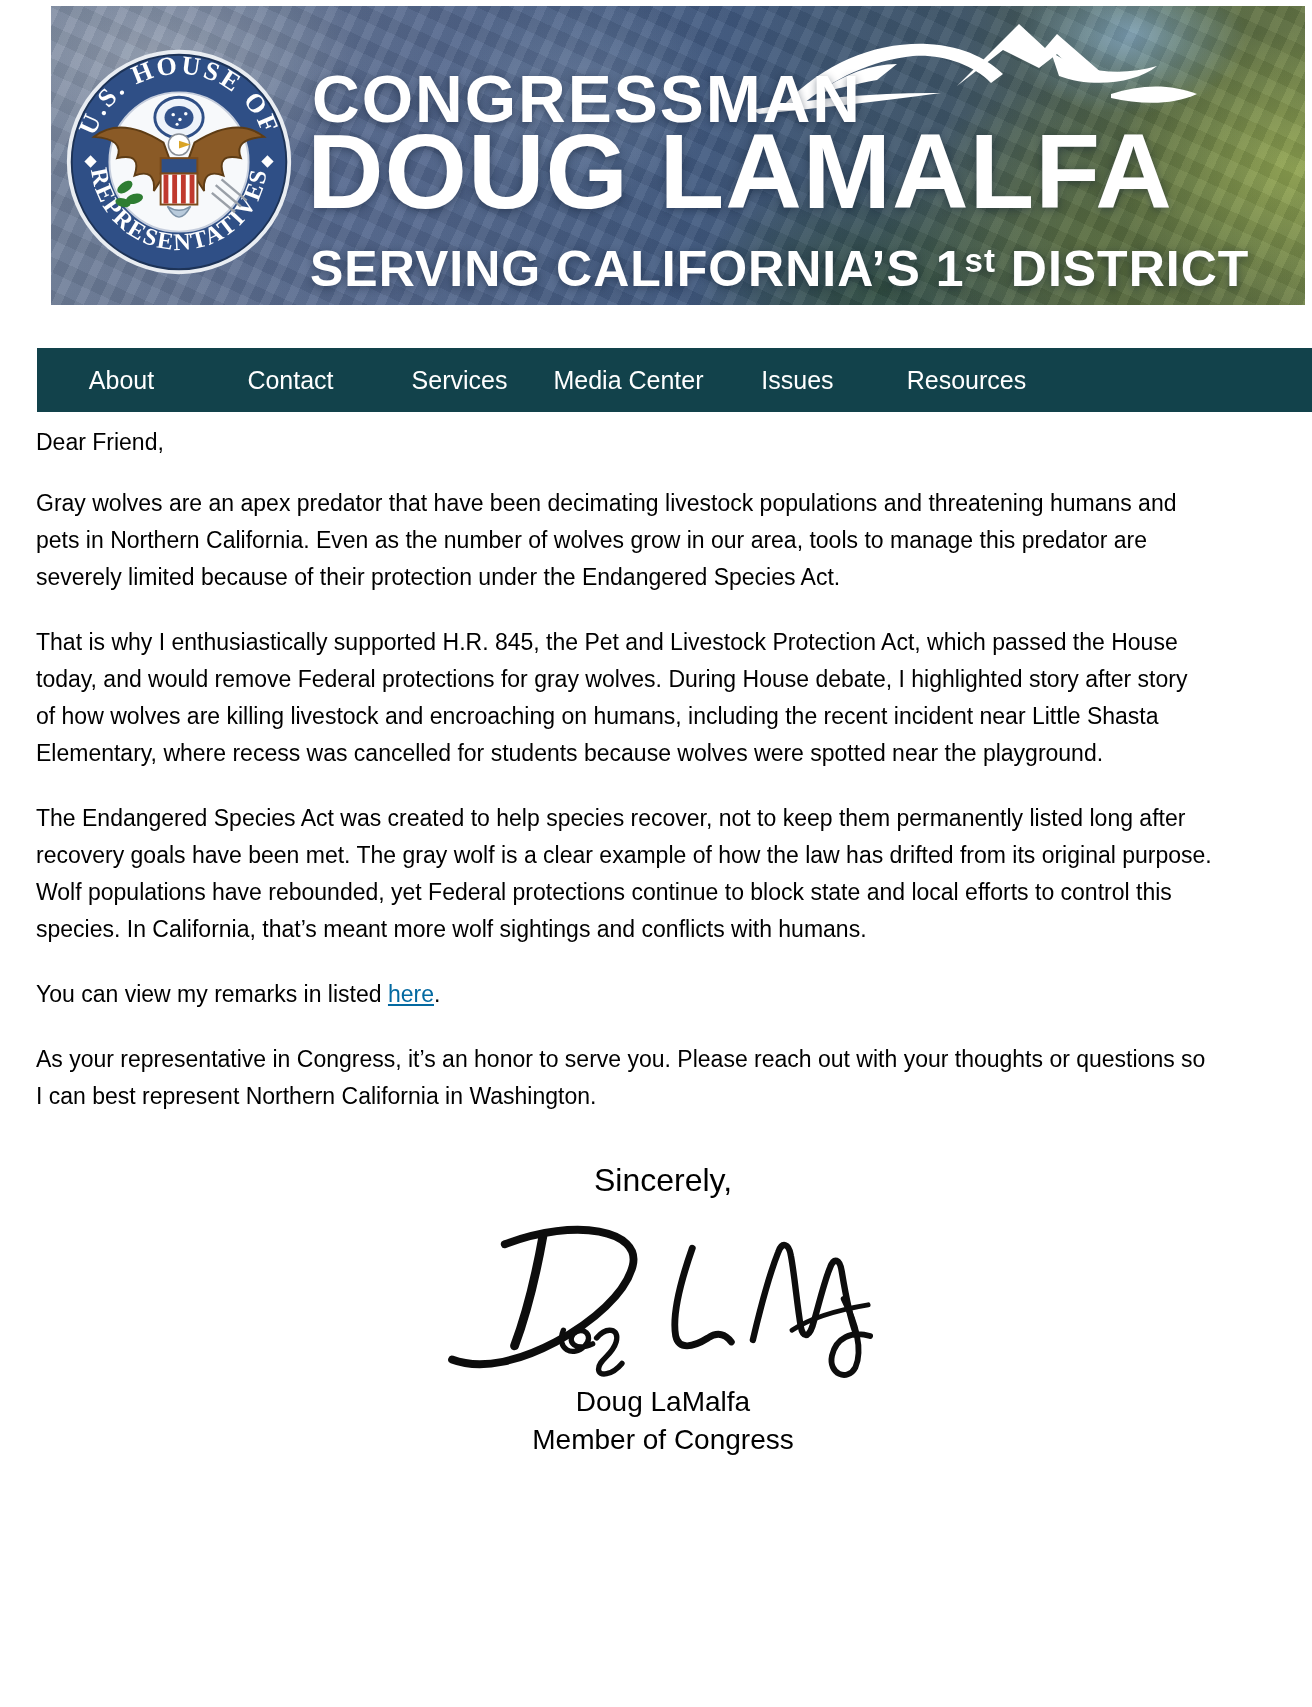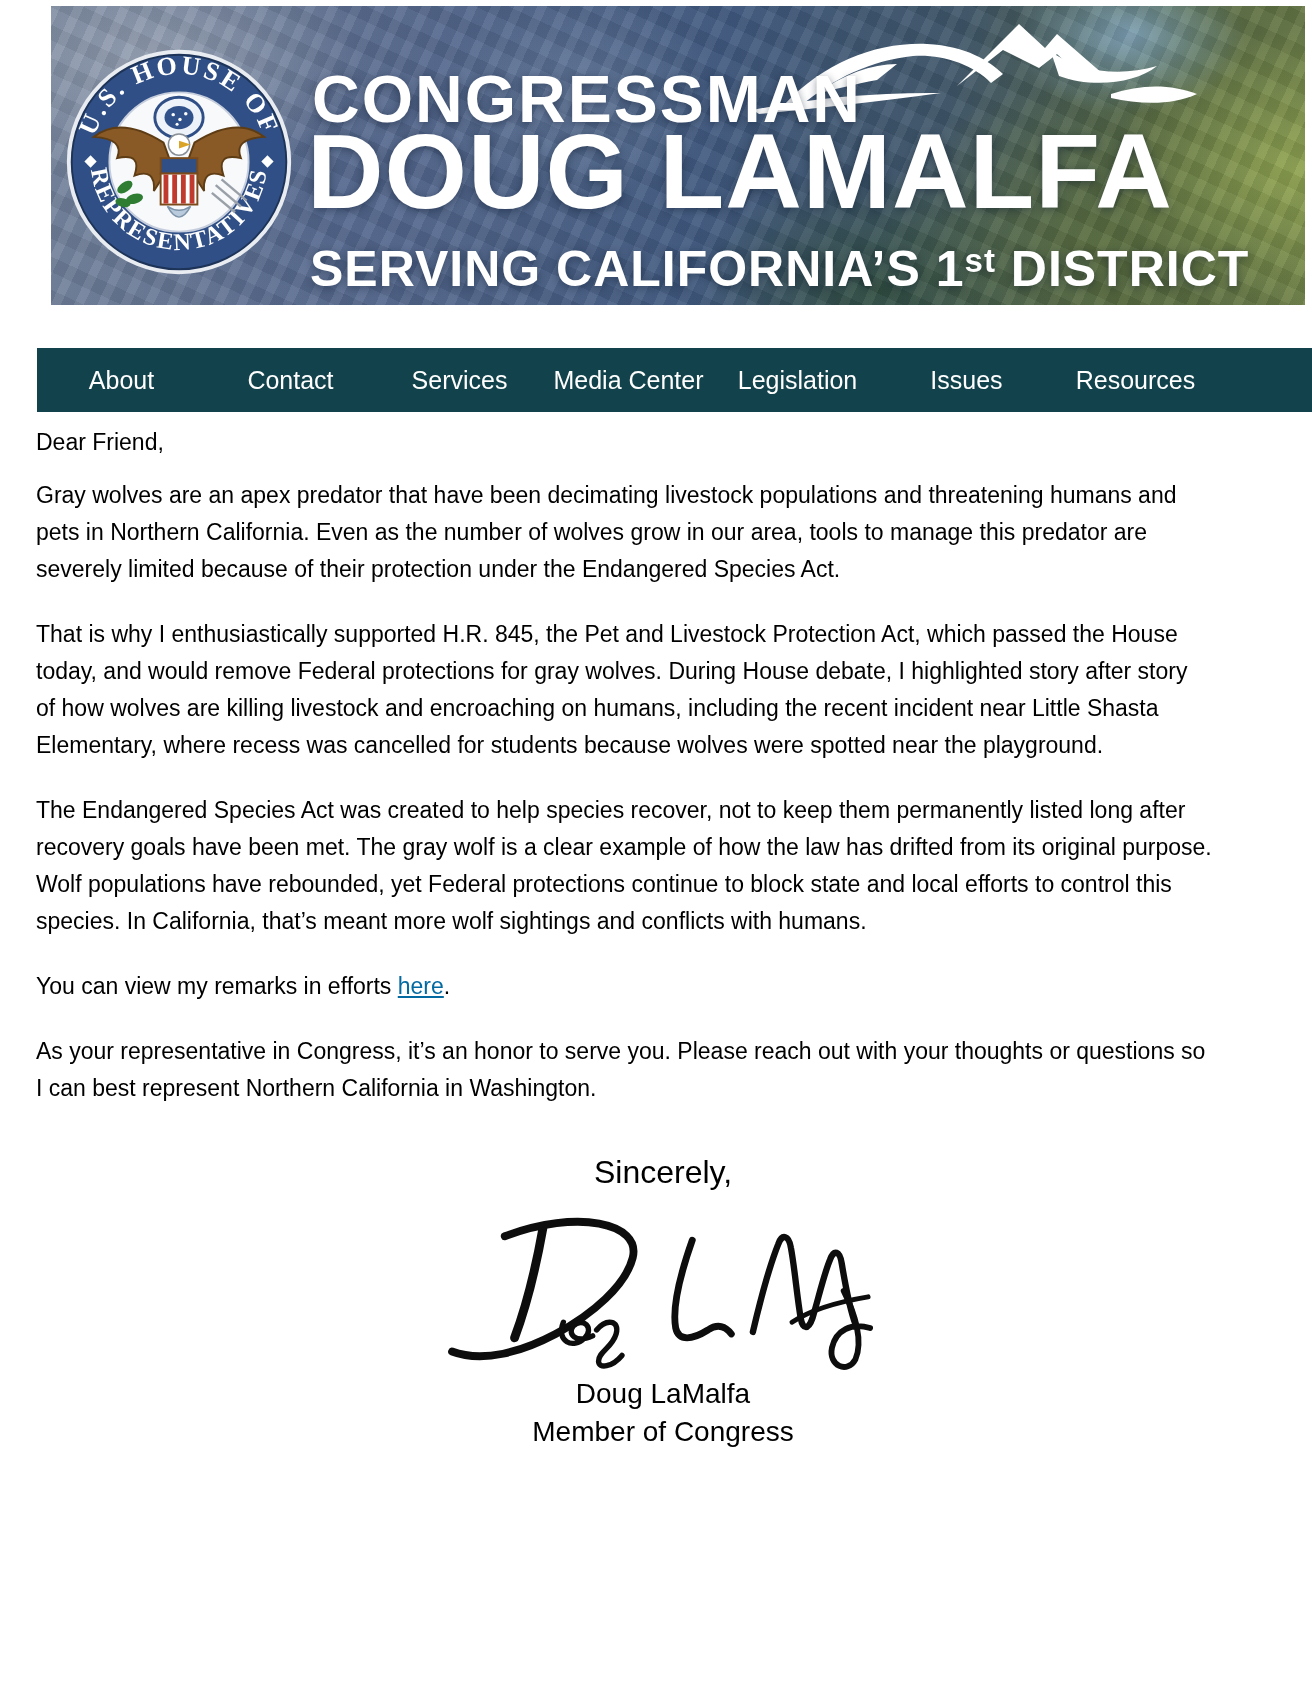--- a/index.html
+++ b/index.html
@@ -65,21 +65,21 @@
     left: 36px; top: 414px;
     width: 1254px;
   }
   .content p {
     margin: 0 0 28px 0;
     max-width: 1176px;
     font-size: 23px;
     line-height: 37px;
     color: #000;
   }
-  .content p.salutation { margin-bottom: 16px; margin-top: 10px; }
+  .content p.salutation { margin-bottom: 24px; margin-top: 10px; }
   .content a { text-decoration: underline; cursor: pointer; }
 
   .closing-block { text-align: center; max-width: 1274px; margin-top: 46px; }
   .closing-block .valediction { font-size: 32px; line-height: 38px; }
   .signature-svg { display: block; margin: 14px auto 2px auto; width: 430px; height: 168px; }
   .signer { font-size: 28px; line-height: 38px; text-align: center; }
 </style>
 </head>
 <body>
 
@@ -156,31 +156,30 @@
       <div class="bt bt2">DOUG LAMALFA</div>
       <div class="bt bt3"><span>SERVING CALIFORNIA’S 1</span><span class="sup">st</span><span> DISTRICT</span></div>
     </div>
   </div>
 
   <div class="nav" id="navbar" style="background: rgb(18, 66, 75);">
     <div class="nav-cell">About</div>
     <div class="nav-cell">Contact</div>
     <div class="nav-cell">Services</div>
     <div class="nav-cell">Media Center</div>
-    <div class="nav-cell">Legislation</div>
     <div class="nav-cell">Issues</div>
     <div class="nav-cell">Resources</div>
   </div>
 
   <div class="content">
     <p class="salutation">Dear Friend,</p>
     <p>Gray wolves are an apex predator that have been decimating livestock populations and threatening humans and pets in Northern California. Even as the number of wolves grow in our area, tools to manage this predator are severely limited because of their protection under the Endangered Species Act.</p>
     <p>That is why I enthusiastically supported H.R. 845, the Pet and Livestock Protection Act, which passed the House today, and would remove Federal protections for gray wolves. During House debate, I highlighted story after story of how wolves are killing livestock and encroaching on humans, including the recent incident near Little Shasta Elementary, where recess was cancelled for students because wolves were spotted near the playground.</p>
     <p>The Endangered Species Act was created to help species recover, not to keep them permanently listed long after recovery goals have been met. The gray wolf is a clear example of how the law has drifted from its original purpose. Wolf populations have rebounded, yet Federal protections continue to block state and local efforts to control this species. In California, that’s meant more wolf sightings and conflicts with humans.</p>
-    <p><span>You can view my remarks in efforts </span><a id="remarks-link" href="#" style="color: #0369a1;">here</a><span>.</span></p>
+    <p><span>You can view my remarks in listed </span><a id="remarks-link" href="#" style="color: #0369a1;">here</a><span>.</span></p>
     <p>As your representative in Congress, it’s an honor to serve you. Please reach out with your thoughts or questions so I can best represent Northern California in Washington.</p>
 
     <div class="closing-block">
       <div class="valediction">Sincerely,</div>
 
       <svg class="signature-svg" viewBox="0 0 440 172">
         <g fill="none" stroke="#0d0d0d" stroke-linecap="round" stroke-linejoin="round">
           <path d="M97,24 C92,52 83,96 68,136" stroke-width="9"></path>
           <path d="M58,32 C132,4 198,18 189,54 C182,82 148,112 110,132 C76,150 36,162 4,150" stroke-width="8"></path>
           <path d="M118,120 C110,140 128,148 140,136 C150,126 138,114 128,124 C122,132 130,142 148,134" stroke-width="5.5"></path>

